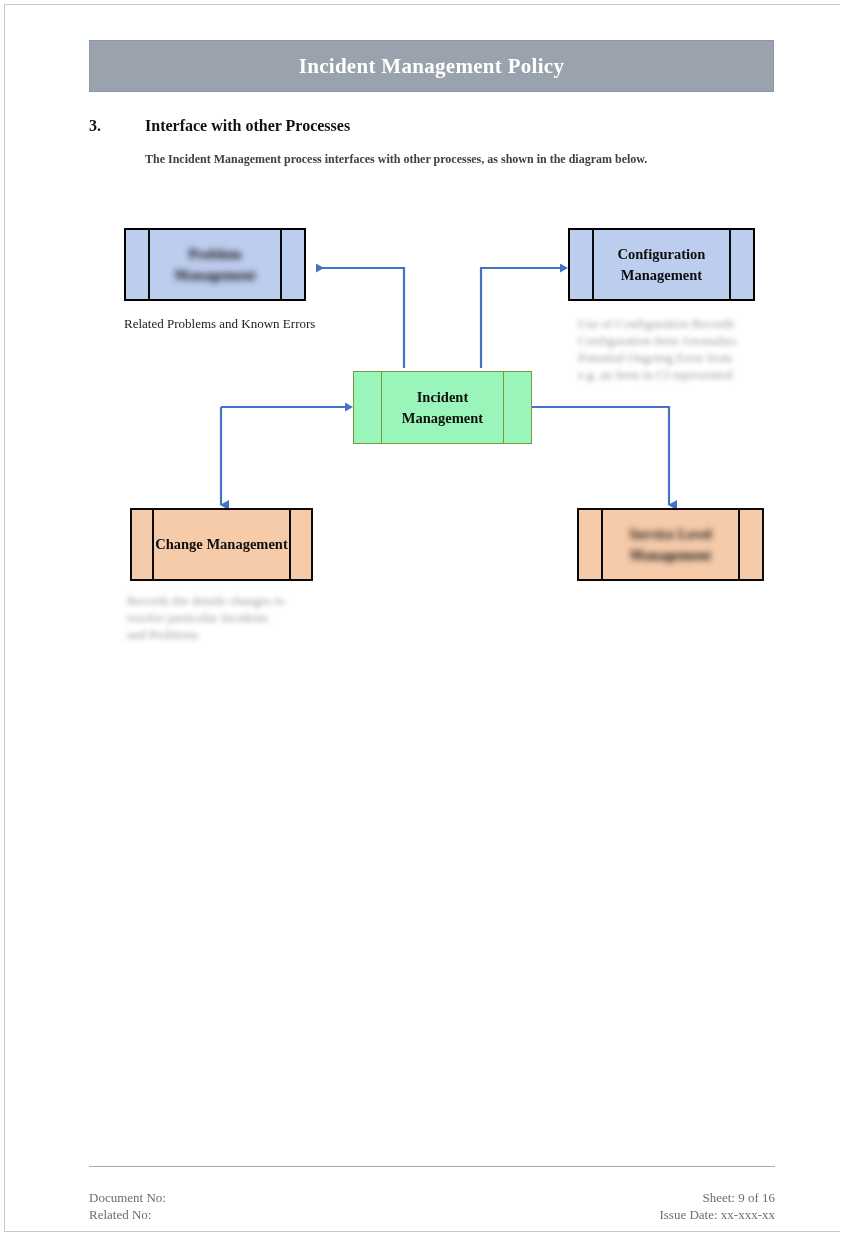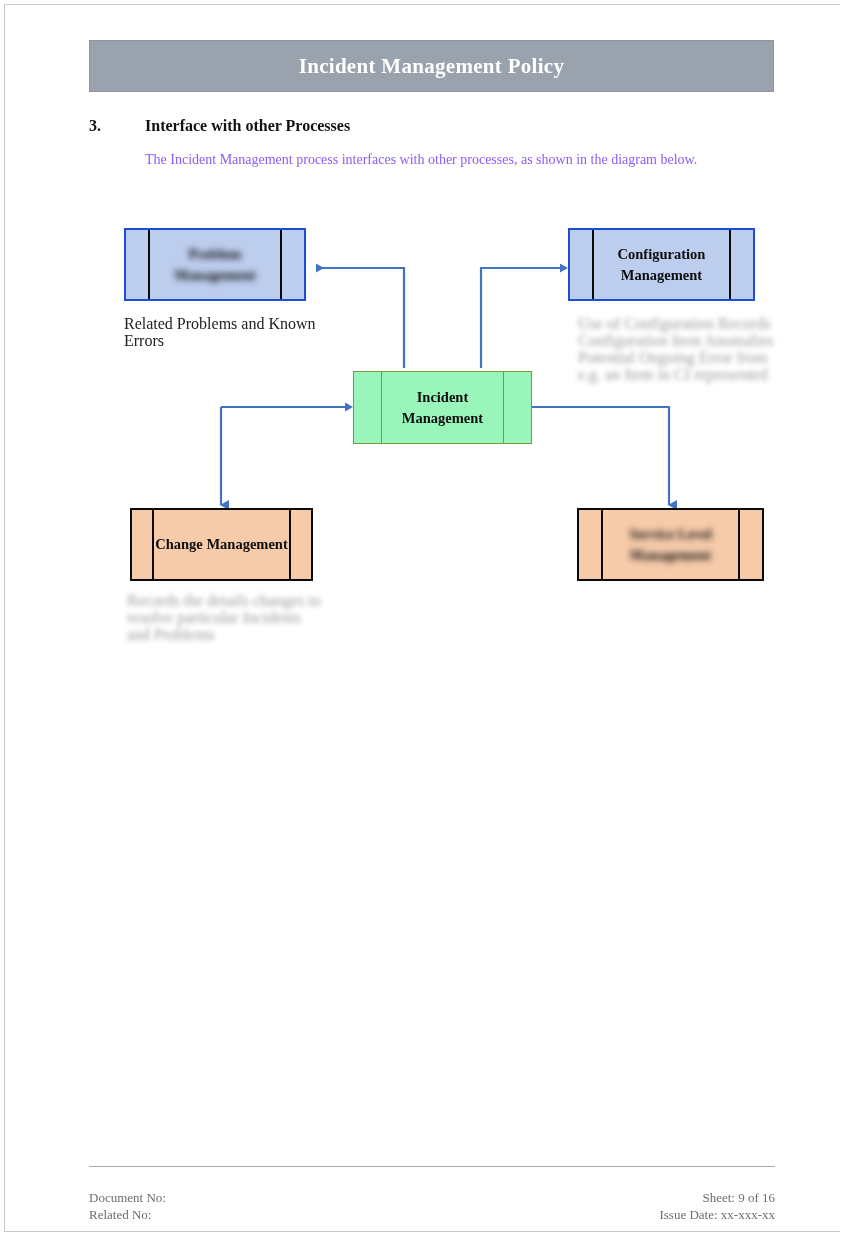--- a/index.html
+++ b/index.html
@@ -68,24 +68,25 @@
     flex: 0 0 56px;
   }
   .section-text { flex: 1 1 auto; }
 
   
   .intro-par {
     position: absolute;
     left: 145px;
     top: 149px;
     width: 630px;
-    font-size: 14px;
+    font-size: 12px;
     line-height: 21px;
-    color: #8b5cf6;
+    color: #404040;
     text-align: justify;
+    font-weight: bold;
   }
 
   
   .diagram {
     position: absolute;
     left: 0;
     top: 0;
     width: 866px;
     height: 1236px;
   }
@@ -114,38 +115,38 @@
     align-items: center;
     justify-content: center;
     text-align: center;
     font-weight: bold;
     font-size: 14.5px;
     line-height: 21px;
     color: #0d0d0d;
   }
 
   
-  .pbox.blue { background: #bdcded; border: 2px solid #1d4ed8; }
+  .pbox.blue { background: #bdcded; border: 2px solid #000000; }
   .pbox.blue .band { background: #bdcded; border-right: 2px solid #0a0a0a; }
   .pbox.blue .band.right { border-right: none; border-left: 2px solid #0a0a0a; }
 
   
   .pbox.peach { background: #f6cbaa; border: 2px solid #0a0a0a; }
   .pbox.peach .band { background: #f6cbaa; border-right: 2px solid #0a0a0a; }
   .pbox.peach .band.right { border-right: none; border-left: 2px solid #0a0a0a; }
 
   
   .pbox.green { background: #99f5b9; border: 1px solid #7a9a3a; }
   .pbox.green .band { background: #99f5b9; border-right: 1px solid #7a9a3a; }
   .pbox.green .band.right { border-right: none; border-left: 1px solid #7a9a3a; }
 
   
   .caption {
     position: absolute;
-    font-size: 16px;
+    font-size: 13px;
     line-height: 17px;
     color: #222222;
     font-family: "Liberation Serif", serif;
   }
   .caption.blurred {
     color: #9a9a9a;
     filter: blur(2.6px);
     -webkit-filter: blur(2.6px);
   }
   .blur-text {

